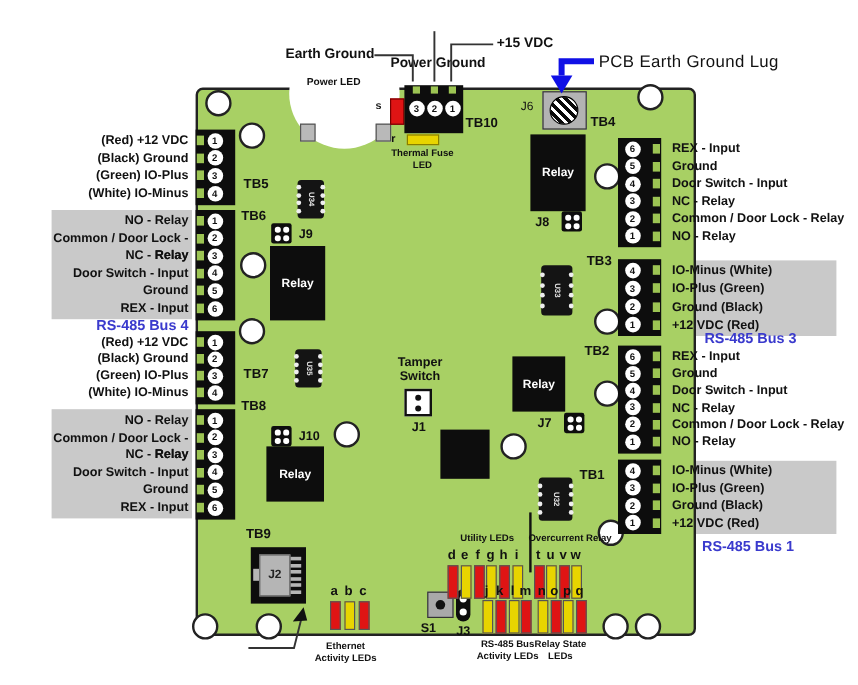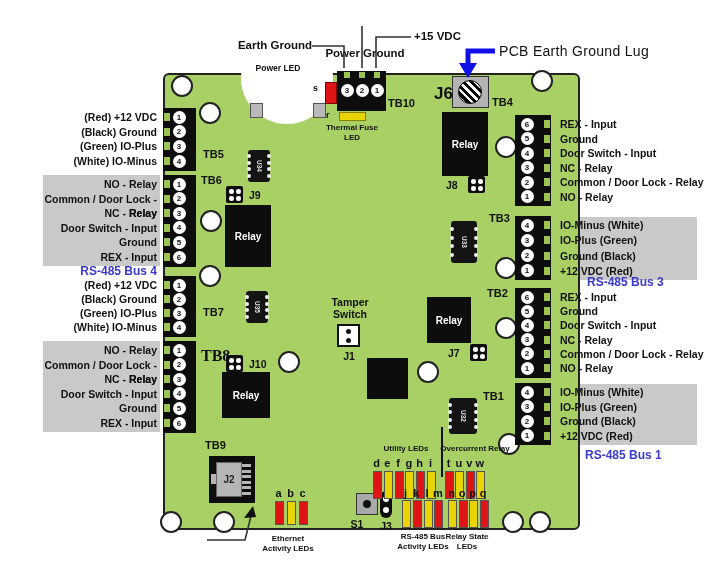--- a/index.html
+++ b/index.html
@@ -53,21 +53,21 @@
     <div style="position: absolute; font-weight: 700; color: rgb(17, 17, 17); z-index: 5; left: 308px; top: 123px; width: 88px; text-align: center; font-size: 8px;">Thermal Fuse</div>
     <div style="position: absolute; font-weight: 700; color: rgb(17, 17, 17); z-index: 5; left: 308px; top: 133px; width: 88px; text-align: center; font-size: 8px;">LED</div>
     <div style="position: absolute; left: 337px; top: 71px; width: 49px; height: 40px; background: rgb(13, 13, 13); z-index: 3;"></div>
     <div style="position: absolute; left: 344px; top: 72px; width: 6px; height: 6px; background: rgb(156, 196, 83); z-index: 4;"></div>
     <div style="position: absolute; left: 340.5px; top: 83.5px; width: 13px; height: 13px; background: rgb(255, 255, 255); border-radius: 50%; display: flex; align-items: center; justify-content: center; font-size: 8px; font-weight: 700; color: rgb(17, 17, 17); z-index: 4;">3</div>
     <div style="position: absolute; left: 359px; top: 72px; width: 6px; height: 6px; background: rgb(156, 196, 83); z-index: 4;"></div>
     <div style="position: absolute; left: 355.5px; top: 83.5px; width: 13px; height: 13px; background: rgb(255, 255, 255); border-radius: 50%; display: flex; align-items: center; justify-content: center; font-size: 8px; font-weight: 700; color: rgb(17, 17, 17); z-index: 4;">2</div>
     <div style="position: absolute; left: 374px; top: 72px; width: 6px; height: 6px; background: rgb(156, 196, 83); z-index: 4;"></div>
     <div style="position: absolute; left: 370.5px; top: 83.5px; width: 13px; height: 13px; background: rgb(255, 255, 255); border-radius: 50%; display: flex; align-items: center; justify-content: center; font-size: 8px; font-weight: 700; color: rgb(17, 17, 17); z-index: 4;">1</div>
     <div style="position: absolute; font-weight: 700; color: rgb(17, 17, 17); z-index: 4; left: 388px; top: 97px; font-size: 11px;">TB10</div>
-    <div style="position: absolute; font-weight: 700; color: rgb(17, 17, 17); z-index: 4; left: 434px; top: 84px; font-size: 17px;">J6</div>
+    <div style="position: absolute; font-weight: 400; color: rgb(17, 17, 17); z-index: 4; left: 434px; top: 84px; font-size: 10px;">J6</div>
     <div style="position: absolute; left: 452px; top: 76px; width: 35px; height: 30px; background: rgb(179, 179, 179); border: 1.5px solid rgb(51, 51, 51); z-index: 3;"></div>
     <div style="position: absolute; left: 458px; top: 80px; width: 22px; height: 22px; border-radius: 50%; border: 1px solid rgb(0, 0, 0); background: repeating-linear-gradient(45deg, rgb(10, 10, 10) 0px, rgb(10, 10, 10) 3px, rgb(255, 255, 255) 3px, rgb(255, 255, 255) 5.5px); z-index: 4;"></div>
     <div style="position: absolute; left: 225px; top: 205px; width: 46px; height: 62px; background: rgb(13, 13, 13); z-index: 3; display: flex; align-items: center; justify-content: center; color: rgb(255, 255, 255); font-size: 10px; font-weight: 700;">Relay</div>
     <div style="position: absolute; left: 222px; top: 372px; width: 48px; height: 46px; background: rgb(13, 13, 13); z-index: 3; display: flex; align-items: center; justify-content: center; color: rgb(255, 255, 255); font-size: 10px; font-weight: 700;">Relay</div>
     <div style="position: absolute; left: 442px; top: 112px; width: 46px; height: 64px; background: rgb(13, 13, 13); z-index: 3; display: flex; align-items: center; justify-content: center; color: rgb(255, 255, 255); font-size: 10px; font-weight: 700;">Relay</div>
     <div style="position: absolute; left: 427px; top: 297px; width: 44px; height: 46px; background: rgb(13, 13, 13); z-index: 3; display: flex; align-items: center; justify-content: center; color: rgb(255, 255, 255); font-size: 10px; font-weight: 700;">Relay</div>
     <div style="position: absolute; left: 248px; top: 150px; width: 22px; height: 32px; background: rgb(20, 20, 20); border-radius: 3px; z-index: 3;"></div>
     <div style="position: absolute; left: 247px; top: 154.4px; width: 4px; height: 4px; background: rgb(238, 238, 238); border-radius: 50%; z-index: 4;"></div>
     <div style="position: absolute; left: 267px; top: 154.4px; width: 4px; height: 4px; background: rgb(238, 238, 238); border-radius: 50%; z-index: 4;"></div>
     <div style="position: absolute; left: 247px; top: 160.8px; width: 4px; height: 4px; background: rgb(238, 238, 238); border-radius: 50%; z-index: 4;"></div>
@@ -195,21 +195,21 @@
     <div style="position: absolute; left: 164px; top: 360.6px; width: 6px; height: 8px; background: rgb(156, 196, 83); z-index: 4;"></div>
     <div style="position: absolute; left: 172.5px; top: 358.1px; width: 13px; height: 13px; background: rgb(255, 255, 255); border-radius: 50%; display: flex; align-items: center; justify-content: center; font-size: 8px; font-weight: 700; color: rgb(17, 17, 17); z-index: 4;">2</div>
     <div style="position: absolute; left: 164px; top: 375.2px; width: 6px; height: 8px; background: rgb(156, 196, 83); z-index: 4;"></div>
     <div style="position: absolute; left: 172.5px; top: 372.7px; width: 13px; height: 13px; background: rgb(255, 255, 255); border-radius: 50%; display: flex; align-items: center; justify-content: center; font-size: 8px; font-weight: 700; color: rgb(17, 17, 17); z-index: 4;">3</div>
     <div style="position: absolute; left: 164px; top: 389.8px; width: 6px; height: 8px; background: rgb(156, 196, 83); z-index: 4;"></div>
     <div style="position: absolute; left: 172.5px; top: 387.3px; width: 13px; height: 13px; background: rgb(255, 255, 255); border-radius: 50%; display: flex; align-items: center; justify-content: center; font-size: 8px; font-weight: 700; color: rgb(17, 17, 17); z-index: 4;">4</div>
     <div style="position: absolute; left: 164px; top: 404.4px; width: 6px; height: 8px; background: rgb(156, 196, 83); z-index: 4;"></div>
     <div style="position: absolute; left: 172.5px; top: 401.9px; width: 13px; height: 13px; background: rgb(255, 255, 255); border-radius: 50%; display: flex; align-items: center; justify-content: center; font-size: 8px; font-weight: 700; color: rgb(17, 17, 17); z-index: 4;">5</div>
     <div style="position: absolute; left: 164px; top: 419px; width: 6px; height: 8px; background: rgb(156, 196, 83); z-index: 4;"></div>
     <div style="position: absolute; left: 172.5px; top: 416.5px; width: 13px; height: 13px; background: rgb(255, 255, 255); border-radius: 50%; display: flex; align-items: center; justify-content: center; font-size: 8px; font-weight: 700; color: rgb(17, 17, 17); z-index: 4;">6</div>
-    <div style="position: absolute; font-weight: 700; color: rgb(17, 17, 17); z-index: 4; left: 201px; top: 347px; font-size: 16px; font-family: Liberation Serif, serif;">TB8</div>
+    <div style="position: absolute; font-weight: 700; color: rgb(17, 17, 17); z-index: 4; left: 201px; top: 333px; font-size: 11px;">TB8</div>
     <div style="position: absolute; left: 515px; top: 114.5px; width: 36px; height: 91.5px; background: rgb(13, 13, 13); z-index: 3;"></div>
     <div style="position: absolute; left: 544px; top: 120px; width: 6px; height: 8px; background: rgb(156, 196, 83); z-index: 4;"></div>
     <div style="position: absolute; left: 520.5px; top: 117.5px; width: 13px; height: 13px; background: rgb(255, 255, 255); border-radius: 50%; display: flex; align-items: center; justify-content: center; font-size: 8px; font-weight: 700; color: rgb(17, 17, 17); z-index: 4;">6</div>
     <div style="position: absolute; left: 544px; top: 134.5px; width: 6px; height: 8px; background: rgb(156, 196, 83); z-index: 4;"></div>
     <div style="position: absolute; left: 520.5px; top: 132px; width: 13px; height: 13px; background: rgb(255, 255, 255); border-radius: 50%; display: flex; align-items: center; justify-content: center; font-size: 8px; font-weight: 700; color: rgb(17, 17, 17); z-index: 4;">5</div>
     <div style="position: absolute; left: 544px; top: 149px; width: 6px; height: 8px; background: rgb(156, 196, 83); z-index: 4;"></div>
     <div style="position: absolute; left: 520.5px; top: 146.5px; width: 13px; height: 13px; background: rgb(255, 255, 255); border-radius: 50%; display: flex; align-items: center; justify-content: center; font-size: 8px; font-weight: 700; color: rgb(17, 17, 17); z-index: 4;">4</div>
     <div style="position: absolute; left: 544px; top: 163.5px; width: 6px; height: 8px; background: rgb(156, 196, 83); z-index: 4;"></div>
     <div style="position: absolute; left: 520.5px; top: 161px; width: 13px; height: 13px; background: rgb(255, 255, 255); border-radius: 50%; display: flex; align-items: center; justify-content: center; font-size: 8px; font-weight: 700; color: rgb(17, 17, 17); z-index: 4;">3</div>
     <div style="position: absolute; left: 544px; top: 178px; width: 6px; height: 8px; background: rgb(156, 196, 83); z-index: 4;"></div>

